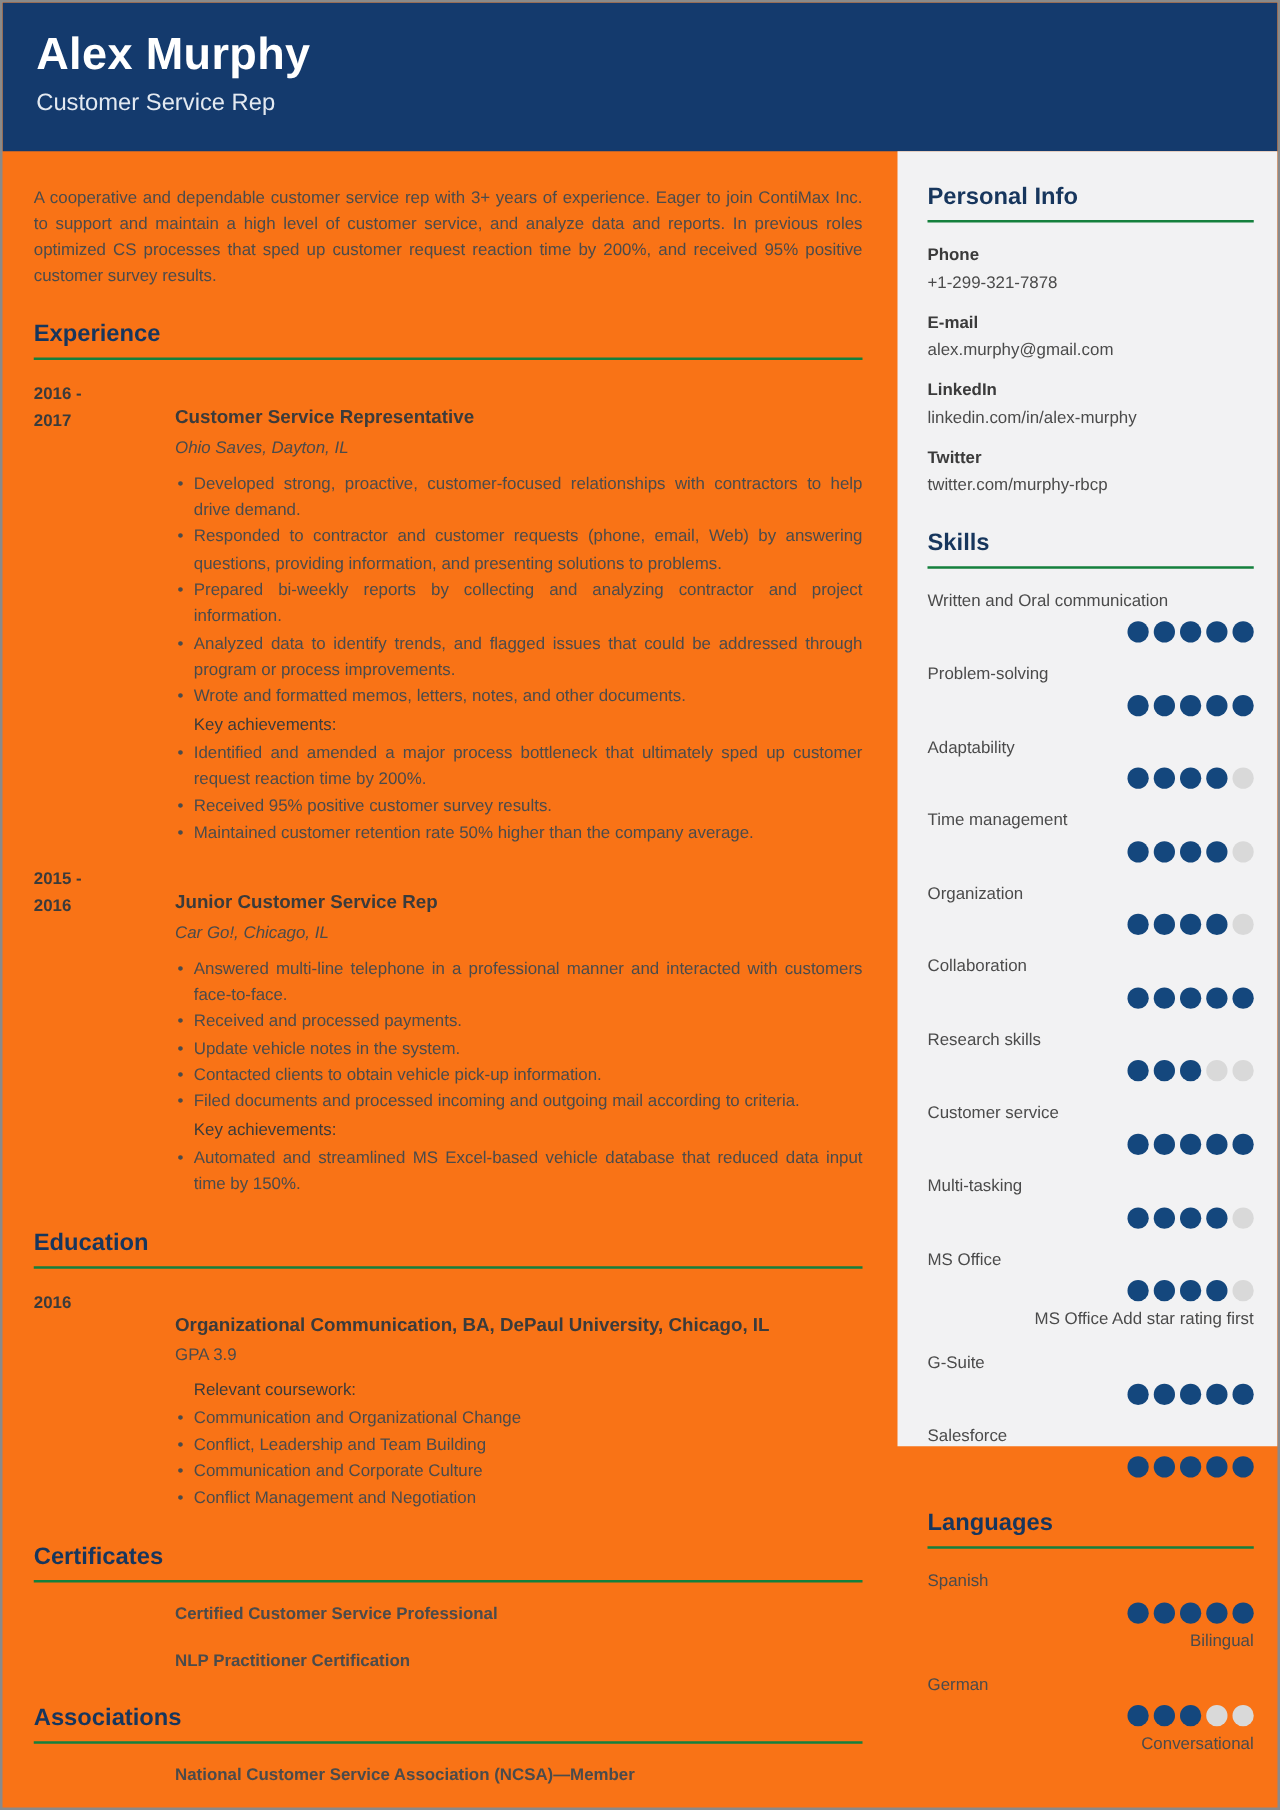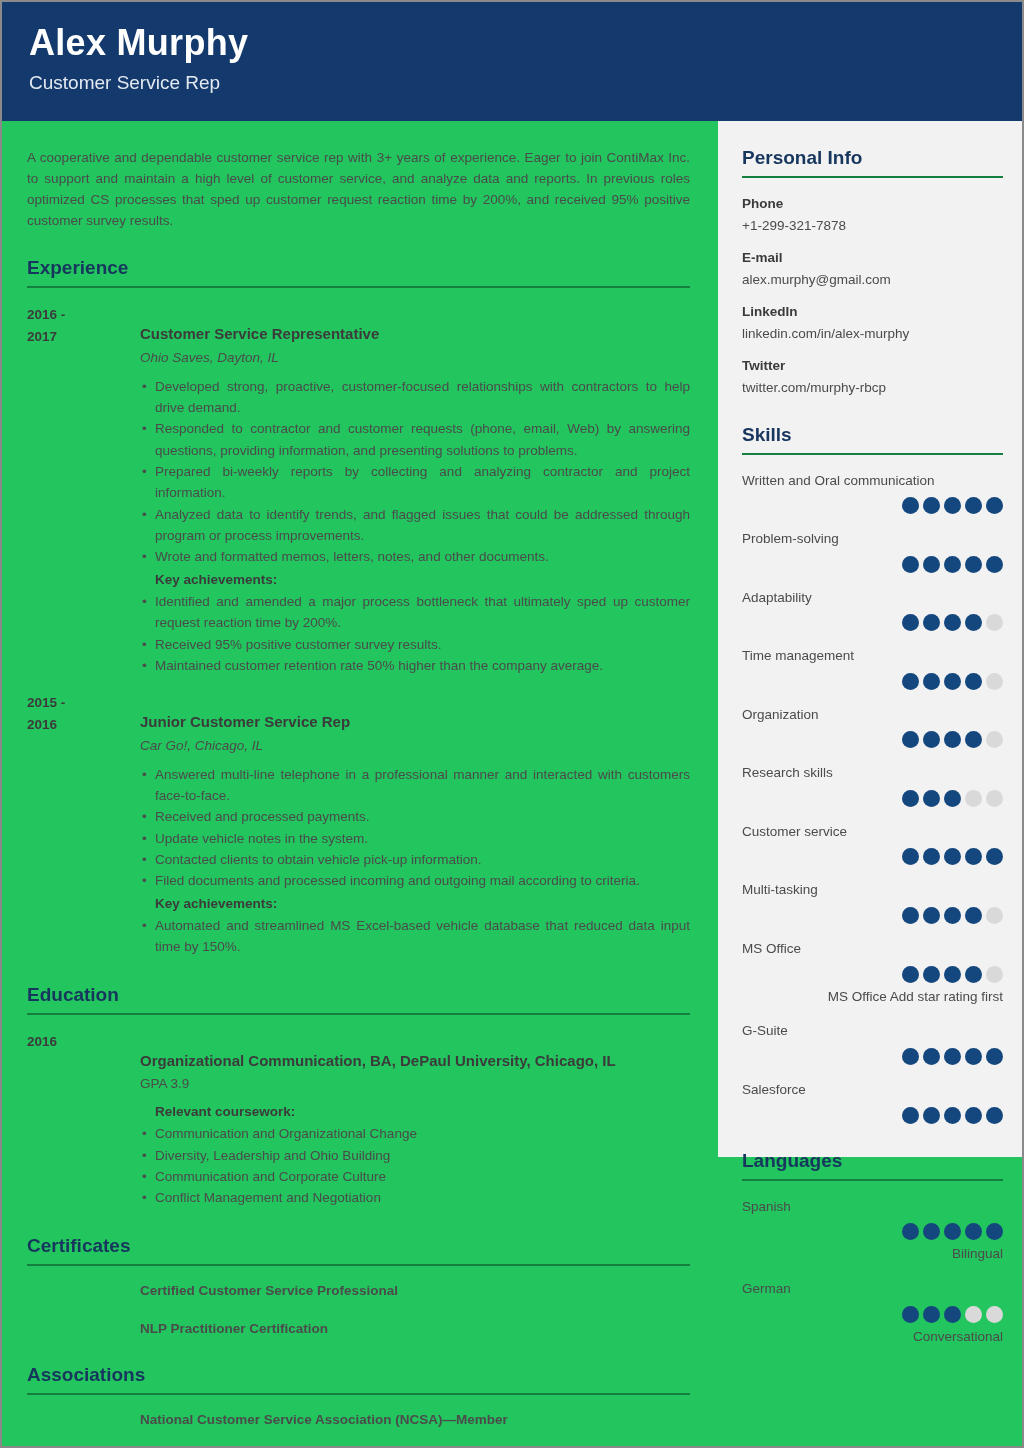--- a/index.html
+++ b/index.html
@@ -1,18 +1,18 @@
 <!DOCTYPE html>
 <html><head>
 <meta charset="utf-8">
 <style>
   html, body { margin: 0; padding: 0; background: #fff; }
   .page {
     width: 1024px; height: 1448px; box-sizing: border-box;
-    border: 2px solid #8a8a8a; background: #22c55e;
+    border: 2px solid #8a8a8a; background: #f97316;
     font-family: "Liberation Sans", sans-serif; overflow: hidden;
   }
   
   .header {
     height: 119px; background: #143a6d; box-sizing: border-box;
     padding: 21px 0 0 27px;
   }
   .name { color: #ffffff; font-size: 36px; font-weight: bold; letter-spacing: 0.3px; line-height: 1.1; }
   .job-title { color: #e3e9f1; font-size: 19px; margin-top: 9px; font-weight: normal; }
 
@@ -34,21 +34,21 @@
   .entry-dates { width: 113px; flex-shrink: 0; font-weight: bold; color: #3b3b3b; font-size: 13.5px; line-height: 1.62; }
   .entry-body { flex: 1; }
   .entry-title { font-weight: bold; color: #3b3b3b; font-size: 15px; line-height: 1.3; margin-bottom: 4px; margin-top: 20px; }
   .entry-company { font-style: italic; color: #4b4b4b; font-size: 13.5px; line-height: 1.55; margin-bottom: 7px; }
   .entry-sub { color: #4b4b4b; font-size: 13.5px; line-height: 1.55; margin-bottom: 6px; }
   .bullet {
     position: relative; padding-left: 15px; text-align: justify;
     color: #4b4b4b; font-size: 13.5px; line-height: 1.58;
   }
   .bullet::before { content: "\2022"; position: absolute; left: 2px; color: #4b4b4b; }
-  .key-label { font-weight: bold; color: #3b3b3b; font-size: 13.5px; line-height: 1.58; margin: 1px 0; padding-left: 15px; }
+  .key-label { font-weight: normal; color: #3b3b3b; font-size: 13.5px; line-height: 1.58; margin: 1px 0; padding-left: 15px; }
   .simple-item { color: #4b4b4b; font-size: 13.5px; margin: 0 0 19px 113px; line-height: 1.4; font-weight: bold; }
 
   
   .info-label { font-weight: bold; color: #3b3b3b; font-size: 13.5px; margin-top: 13px; line-height: 1.45; }
   .info-value { color: #4b4b4b; font-size: 13.5px; margin-top: 2px; line-height: 1.45; }
   .skill { margin-bottom: 15px; }
   .skill-name { color: #4b4b4b; font-size: 13.5px; line-height: 1.45; }
   .dots { display: flex; justify-content: flex-end; gap: 4px; margin-top: 7px; }
   .dot { width: 17px; height: 17px; border-radius: 50%; flex-shrink: 0; }
   .dot.filled { background: #14477d; }
@@ -114,21 +114,21 @@
       <div>
           <div class="entry">
             <div class="entry-dates">
               <div>2016</div>
             </div>
             <div class="entry-body">
               <div class="entry-title">Organizational Communication, BA, DePaul University, Chicago, IL</div>
               <div class="entry-sub">GPA 3.9</div>
               <div class="key-label">Relevant coursework:</div>
               <div class="bullet">Communication and Organizational Change</div>
-              <div class="bullet">Diversity, Leadership and Ohio Building</div>
+              <div class="bullet">Conflict, Leadership and Team Building</div>
               <div class="bullet">Communication and Corporate Culture</div>
               <div class="bullet">Conflict Management and Negotiation</div>
             </div>
           </div>
         </div>
 
       <div class="sec-heading">Certificates</div>
       <div>
           <div class="simple-item">Certified Customer Service Professional</div>
           <div class="simple-item">NLP Practitioner Certification</div>
@@ -204,20 +204,30 @@
             <div class="skill-name">Organization</div>
             <div class="dots">
               <span class="dot filled"></span>
               <span class="dot filled"></span>
               <span class="dot filled"></span>
               <span class="dot filled"></span>
               <span class="dot empty"></span>
             </div>
           </div>
           <div class="skill">
+            <div class="skill-name">Collaboration</div>
+            <div class="dots">
+              <span class="dot filled"></span>
+              <span class="dot filled"></span>
+              <span class="dot filled"></span>
+              <span class="dot filled"></span>
+              <span class="dot filled"></span>
+            </div>
+          </div>
+          <div class="skill">
             <div class="skill-name">Research skills</div>
             <div class="dots">
               <span class="dot filled"></span>
               <span class="dot filled"></span>
               <span class="dot filled"></span>
               <span class="dot empty"></span>
               <span class="dot empty"></span>
             </div>
           </div>
           <div class="skill">

